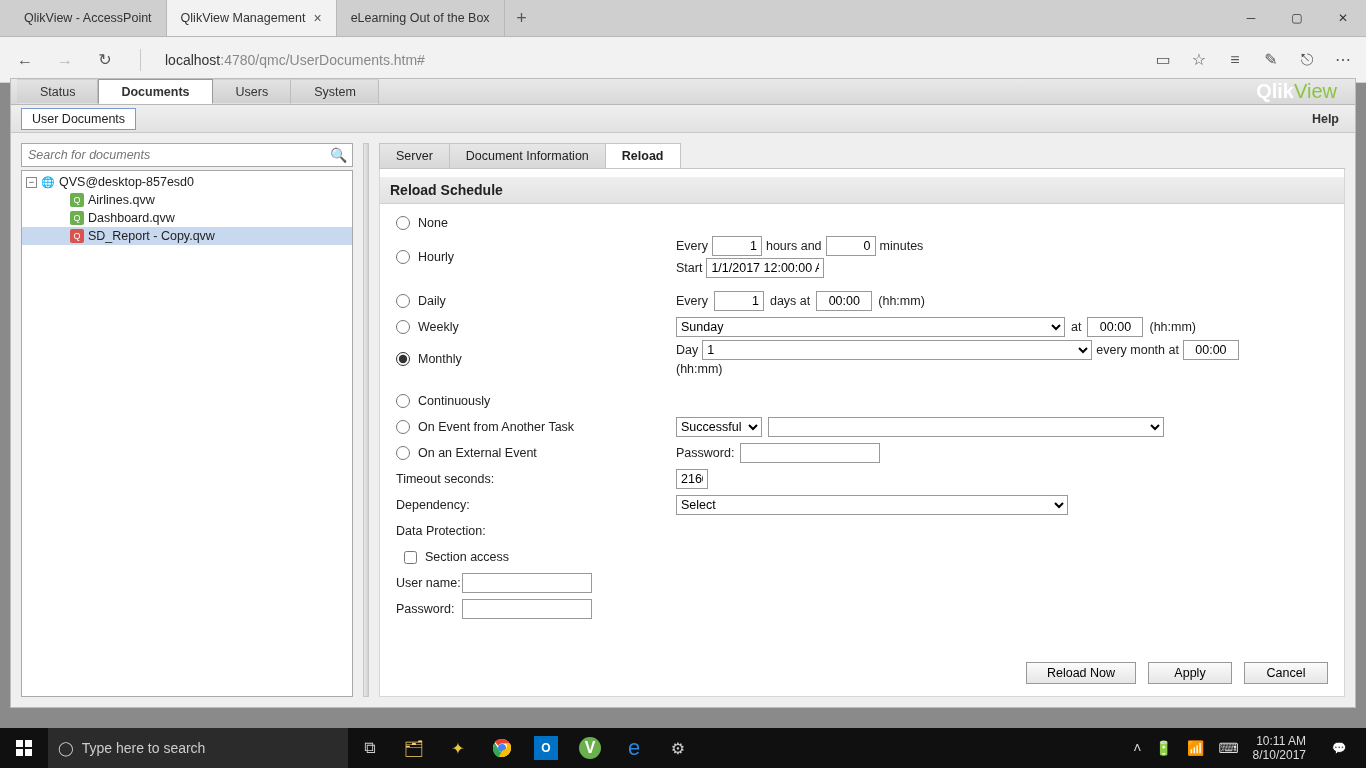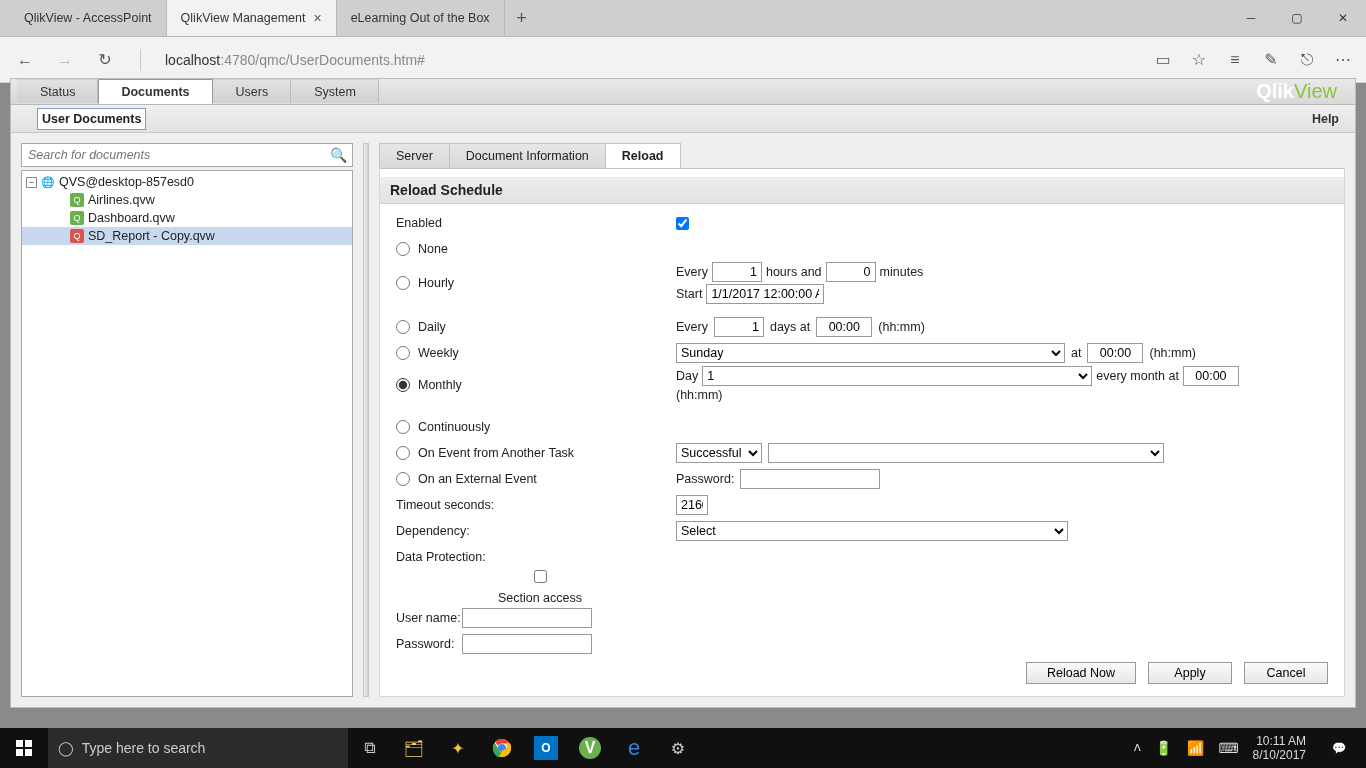--- a/index.html
+++ b/index.html
@@ -26,21 +26,21 @@
 
 .page { background: #fff; position: absolute; top: 78px; left: 10px; right: 10px; bottom: 60px; border: 1px solid #bcbcbc; overflow: hidden; }
 .topnav { height: 26px; background: linear-gradient(#e9e9e9,#d8d8d8); display: flex; align-items: stretch; border-bottom: 1px solid #b8b8b8; padding-left: 6px; }
 .topnav .tnitem { padding: 0 22px; display: flex; align-items: center; font-size: 12.5px; color: #333; border: 1px solid transparent; background: linear-gradient(#e2e2e2,#d1d1d1); border-right: 1px solid #bdbdbd; }
 .topnav .tnitem.active { background: #fff; border: 1px solid #999; border-bottom: 1px solid #fff; position: relative; font-weight: 600;}
 .brand { margin-left: auto; padding-right: 18px; color: #fff; font-size: 20px; display: flex; align-items: center; }
 .brand-q { font-weight: 600; }
 .brand-v { color: #8bc540; font-weight: 400; }
 
 .subbar { height: 28px; background: linear-gradient(#efefef,#e2e2e2); display: flex; align-items: center; padding: 0 10px; border-bottom: 1px solid #c8c8c8; }
-.subbtn { background: #fff; border: 1px solid #7a9bd6; padding: 3px 4px; font-size: 12.5px; font-weight: 700; margin-left: 16px; }
+.subbtn { background: #fff; border: 1px solid #7a9bd6; padding: 3px 10px; font-size: 12.5px; font-weight: 400; }
 .help-link { margin-left: auto; font-weight: 600; color: #333; padding-right: 6px; }
 
 .body2 { display: flex; position: absolute; top: 54px; bottom: 0; left: 0; right: 0; background: #efefef; padding: 10px; gap: 10px; }
 
 .leftpanel { width: 332px; display: flex; flex-direction: column; }
 .searchwrap { position: relative; }
 .searchbox { width: 100%; height: 24px; border: 1px solid #a8a8a8; padding: 0 24px 0 6px; font-size: 12.5px; color: #555; font-style: italic;}
 .mag { position: absolute; right: 5px; top: 4px; font-size: 14px; color: #888; }
 .tree { flex: 1; background: #fff; border: 1px solid #a8a8a8; margin-top: 3px; padding: 2px 0; font-size: 12.5px; overflow: hidden; }
 .treerow { display: flex; align-items: center; height: 18px; padding-left: 4px; gap: 4px; }
@@ -175,28 +175,20 @@
       <div class="rtabs">
         <div class="rtab">Server</div>
         <div class="rtab">Document Information</div>
         <div class="rtab active">Reload</div>
       </div>
       <div class="rcontent">
         <div class="section-hdr">Reload Schedule</div>
         <div class="form">
           <div class="row">
             <div class="lbl">
-                <span>Enabled</span>
-              </div>
-            <div class="ctrl">
-                <input type="checkbox" checked="" style="">
-              </div>
-          </div>
-          <div class="row">
-            <div class="lbl">
                 <input type="radio" name="sched" style="">
                 <span>None</span>
               </div>
           </div>
           <div class="row" style="min-height:40px;">
             <div class="lbl">
                 <input type="radio" name="sched" style="">
                 <span>Hourly</span>
               </div>
             <div class="ctrl" style="flex-direction:column; align-items:flex-start; gap:2px;">
@@ -294,21 +286,21 @@
             <div class="ctrl">
                 <select class="sel" style="width:392px;"><option>Select</option></select>
               </div>
           </div>
           <div class="row">
             <div class="lbl">
                 <span>Data Protection:</span>
               </div>
           </div>
           <div class="row">
-            <div class="lbl" style="padding-left:8px;flex-direction:column;">
+            <div class="lbl" style="padding-left:8px;">
                 <input type="checkbox" style="">
                 <span>Section access</span>
               </div>
           </div>
           <div class="row">
             <div class="lbl" style="width:66px;">
                 <span>User name:</span>
               </div>
             <input class="txin" style="width: 130px;">
           </div>

